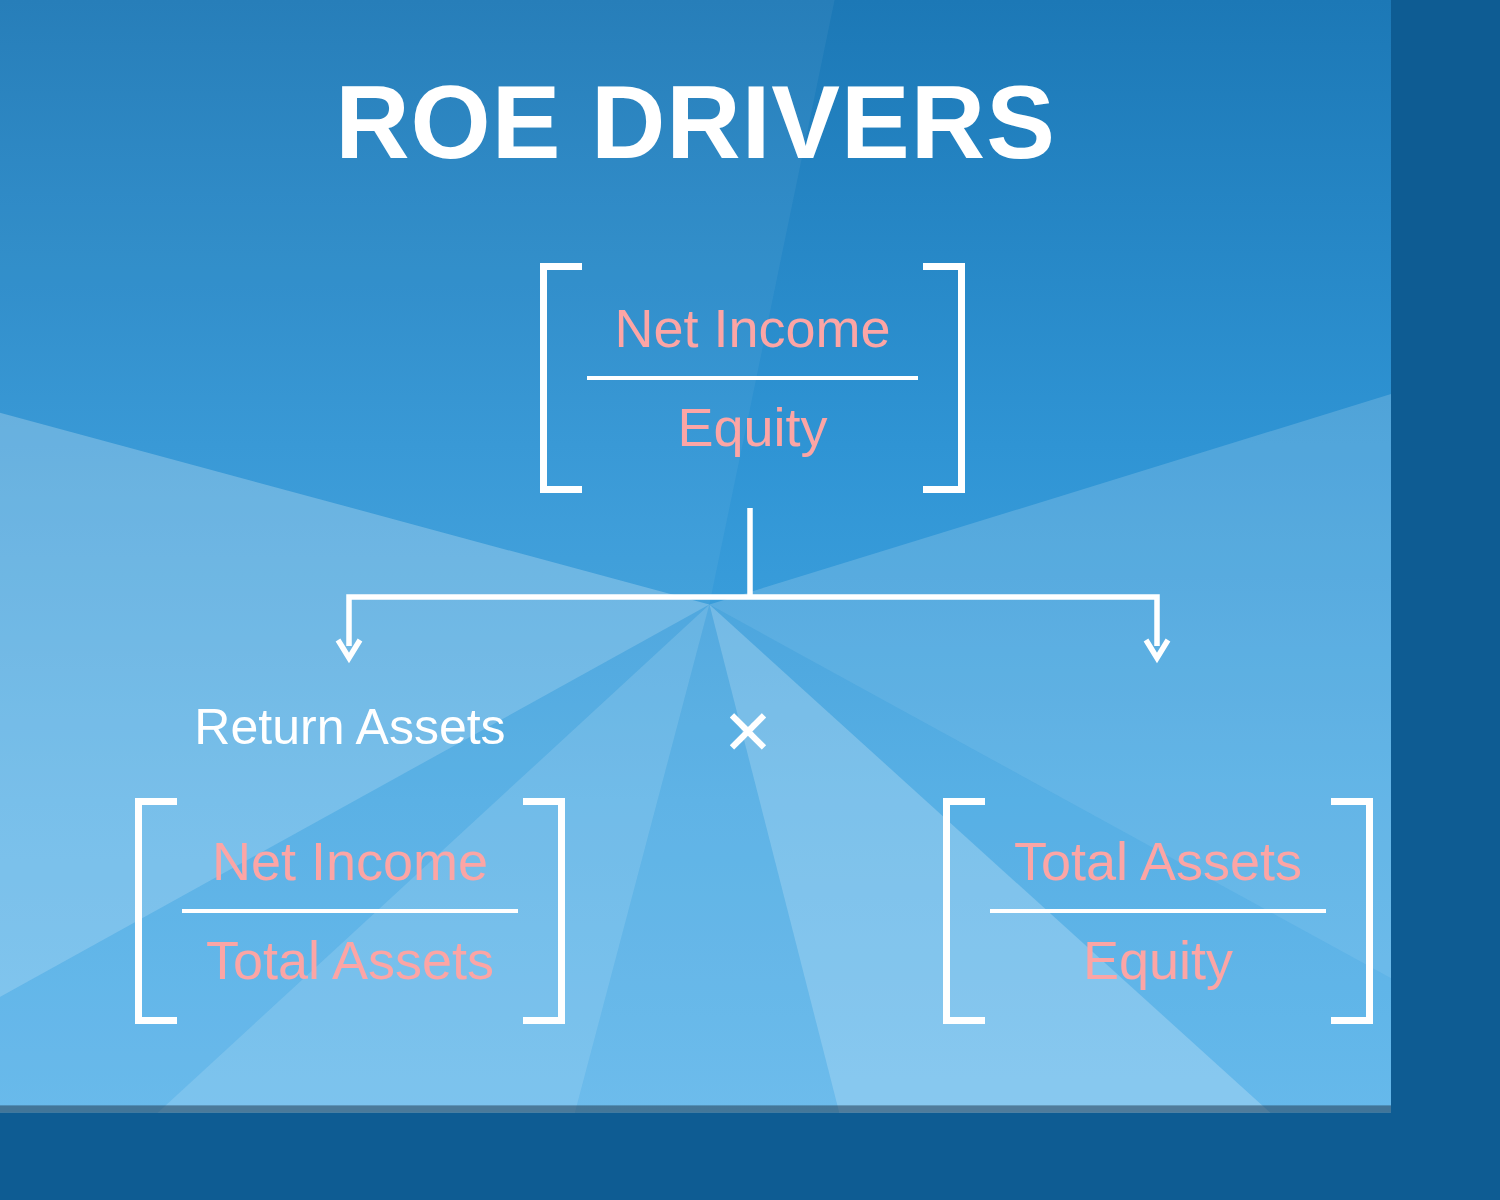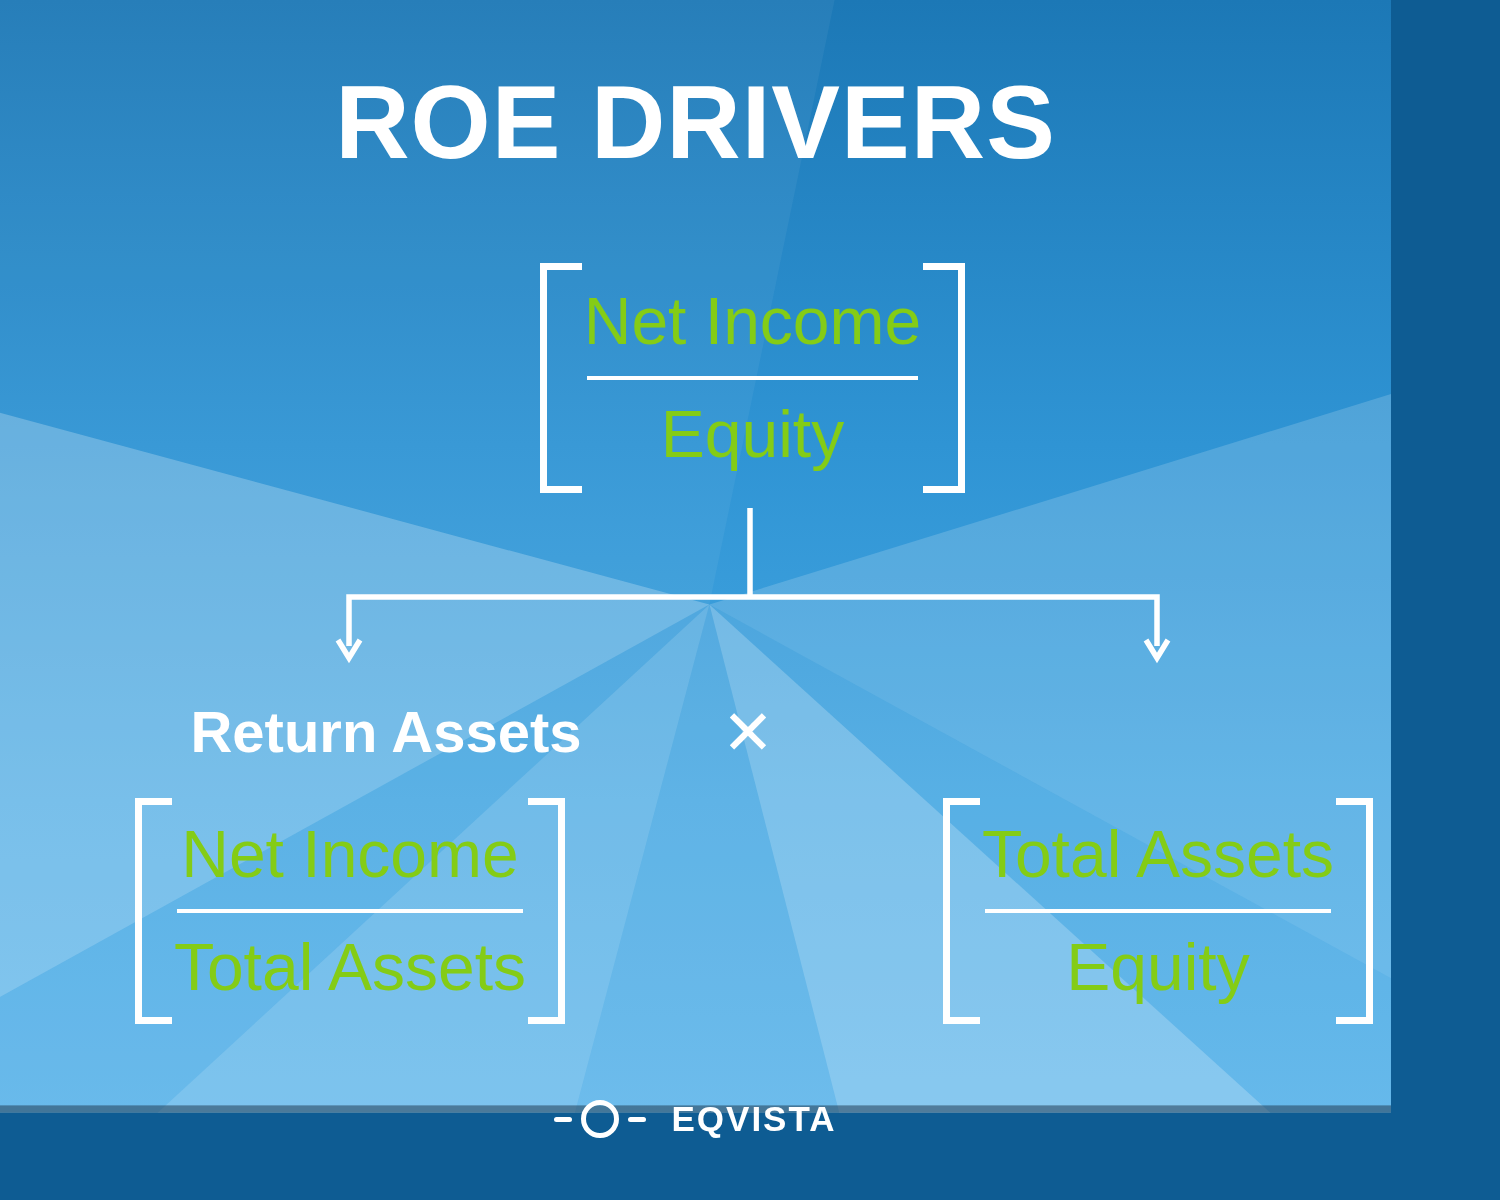--- a/index.html
+++ b/index.html
@@ -19,34 +19,33 @@
   
   .fraction{display:flex;align-items:stretch;}
   .bracket{width:42px;border:7px solid #ffffff;box-sizing:border-box;}
   .bracket.bl{border-right:none;}
   .bracket.br{border-left:none;}
   .frac-inner{
     flex:1;display:flex;flex-direction:column;justify-content:center;
     align-items:center;padding:16px 2px;
   }
   .frac-text{
-    font-size:66px;font-weight:300;line-height:1.2;color:#84cc16;
+    font-size:54px;font-weight:300;line-height:1.2;color:#fca5a5;
     white-space:nowrap;
   }
   .frac-line{width:98%;height:4px;background:#fff;margin:15px 0;}
 
   .frac-top{top:263px;left:540px;width:425px;height:230px;}
   .frac-left{top:798px;left:135px;width:430px;height:226px;}
   .frac-right{top:798px;left:943px;width:430px;height:226px;}
 
   
   .branch-label{
-    top:698px;font-size:58px;font-weight:700;white-space:nowrap;
+    top:698px;font-size:50px;font-weight:400;white-space:nowrap;
     transform:translateX(-50%);
-    margin-left:36px;
   }
   .label-left{left:350px;}
   .label-right{left:1150px;}
   .operator{
     top:696px;left:748px;transform:translateX(-50%);
     font-size:62px;font-weight:400;font-family:"DejaVu Sans",sans-serif;
   }
 
   
   .connector{top:0;left:0;width:1500px;height:1200px;pointer-events:none;}
@@ -127,20 +126,14 @@
   <div class="layer fraction frac-right">
     <div class="bracket bl"></div>
     <div class="frac-inner">
       <div class="frac-text">Total Assets</div>
       <div class="frac-line"></div>
       <div class="frac-text">Equity</div>
     </div>
     <div class="bracket br"></div>
   </div>
 
-  <div class="layer brand">
-    <div class="dash"></div>
-    <div class="logo-circle"></div>
-    <div class="dash"></div>
-    <div class="brand-name">EQVISTA</div>
-  </div>
 
 </div>
 
 </body></html>

